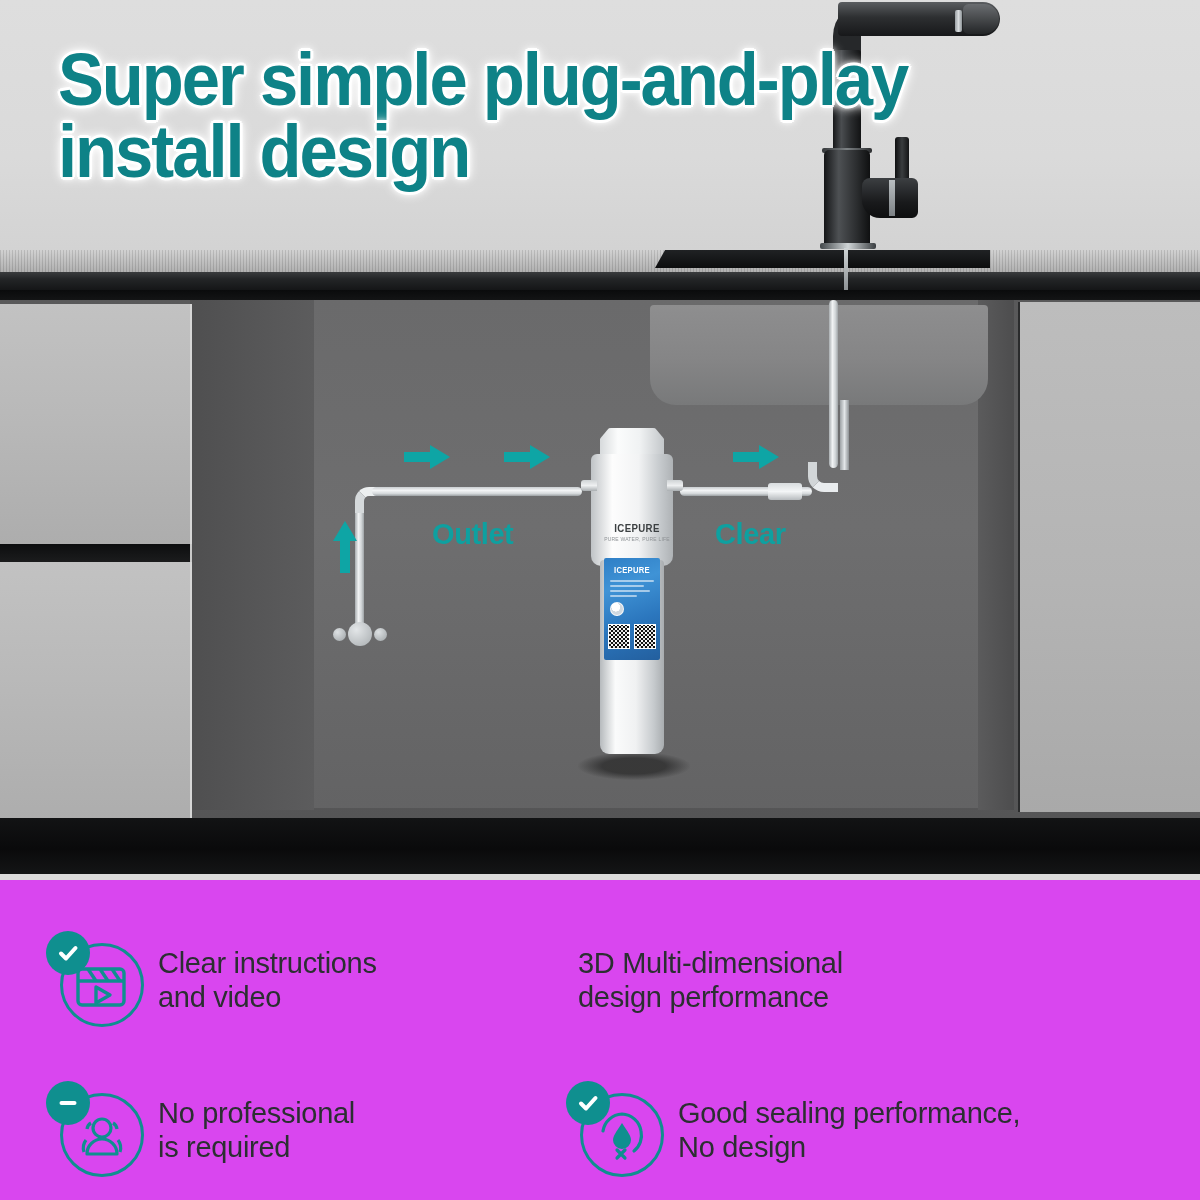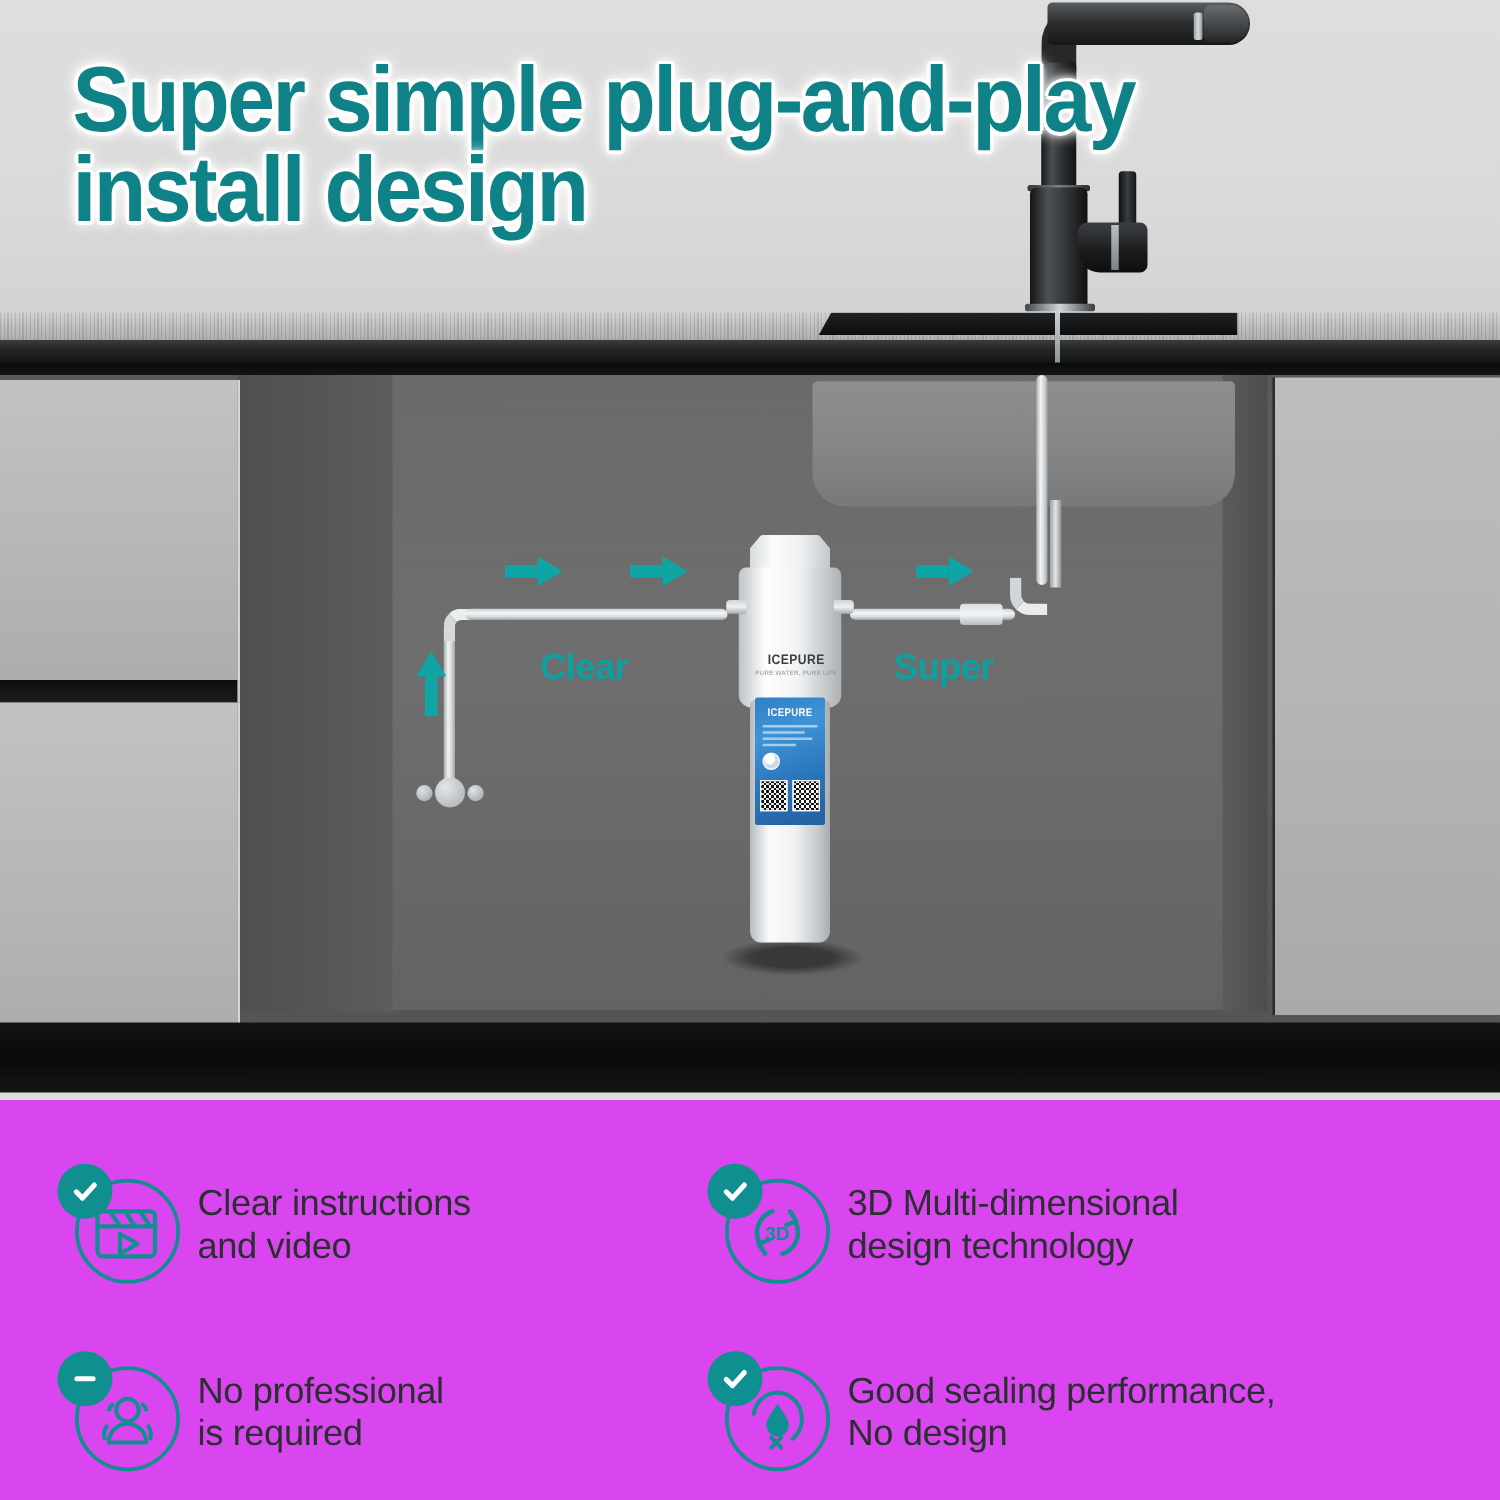--- a/index.html
+++ b/index.html
@@ -455,22 +455,22 @@
   </div>
   <div class="arrow-r a2">
     <div class="shaft"></div>
       <div class="head"></div>
   </div>
   <div class="arrow-r a3">
     <div class="shaft"></div>
       <div class="head"></div>
   </div>
 
-  <div class="flow-label lbl-inlet">Clear</div>
-  <div class="flow-label lbl-outlet">Super</div>
+  <div class="flow-label lbl-inlet">Outlet</div>
+  <div class="flow-label lbl-outlet">Clear</div>
 
   <div class="features">
     <div class="f-grid">
 
       <div class="f-item">
         <div class="f-icon-wrap">
           <div class="f-ring"></div>
           <div class="f-glyph">
             <svg viewBox="0 0 60 58" fill="none" stroke="#0f8f8f" stroke-width="3.4">
               <rect x="6" y="12" width="46" height="36" rx="4"></rect>
@@ -483,39 +483,22 @@
             <svg viewBox="0 0 26 26" fill="none" stroke="#fff" stroke-width="4" stroke-linecap="round" stroke-linejoin="round">
               <path d="M6 13.5 L11 18.5 L20.5 8"></path>
             </svg>
           </div>
         </div>
         <div class="f-text">Clear instructions
 and video</div>
       </div>
 
       <div class="f-item">
-        <div class="f-icon-wrap">
-          <div class="f-ring"></div>
-          <div class="f-glyph">
-            <svg viewBox="0 0 60 58" fill="none" stroke="#0f8f8f" stroke-width="3.6" stroke-linecap="round">
-              <path d="M44 20 A18 18 0 0 1 34 46"></path>
-              <path d="M16 38 A18 18 0 0 1 26 12"></path>
-              <path d="M40 12 L45 20 L37 23" stroke-linejoin="round"></path>
-              <path d="M20 46 L15 38 L23 35" stroke-linejoin="round"></path>
-              <text x="30" y="35" font-family="Liberation Sans, sans-serif" font-size="15" font-weight="bold" fill="#0f8f8f" stroke="none" text-anchor="middle">3D</text>
-            </svg>
-          </div>
-          <div class="f-badge">
-            <svg viewBox="0 0 26 26" fill="none" stroke="#fff" stroke-width="4" stroke-linecap="round" stroke-linejoin="round">
-              <path d="M6 13.5 L11 18.5 L20.5 8"></path>
-            </svg>
-          </div>
-        </div>
         <div class="f-text">3D Multi-dimensional
-design technology</div>
+design performance</div>
       </div>
 
       <div class="f-item">
         <div class="f-icon-wrap">
           <div class="f-ring"></div>
           <div class="f-glyph">
             <svg viewBox="0 0 60 58" fill="none" stroke="#0f8f8f" stroke-width="3.2" stroke-linejoin="round">
               <circle cx="30" cy="21" r="9"></circle>
               <path d="M15 47 A15 15 0 0 1 45 47 Z"></path>
               <path d="M19 16 A8 8 0 0 0 15 22 M12 45 A13 13 0 0 1 14 33"></path>

